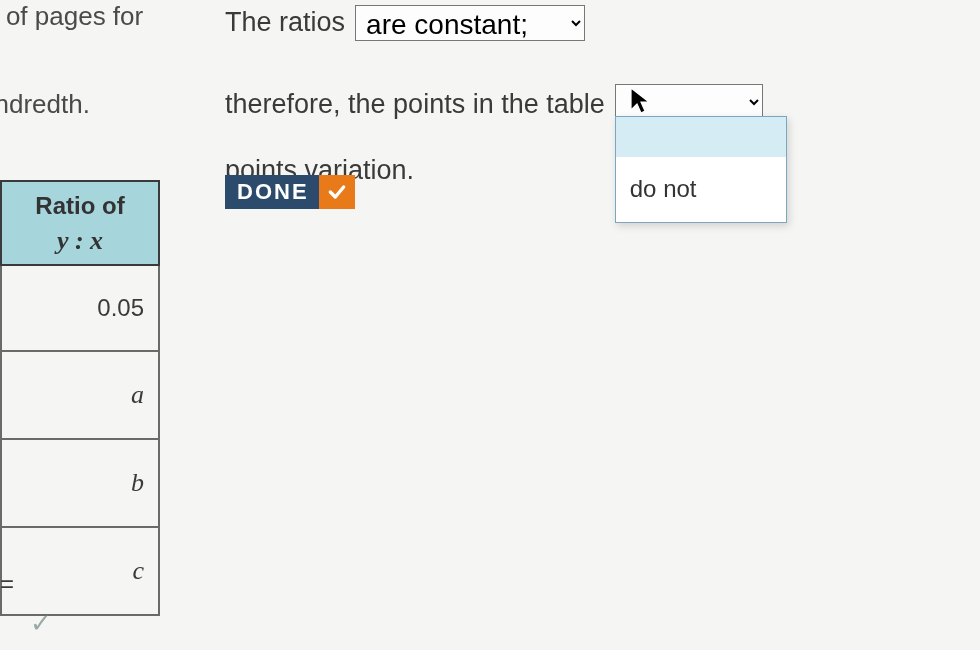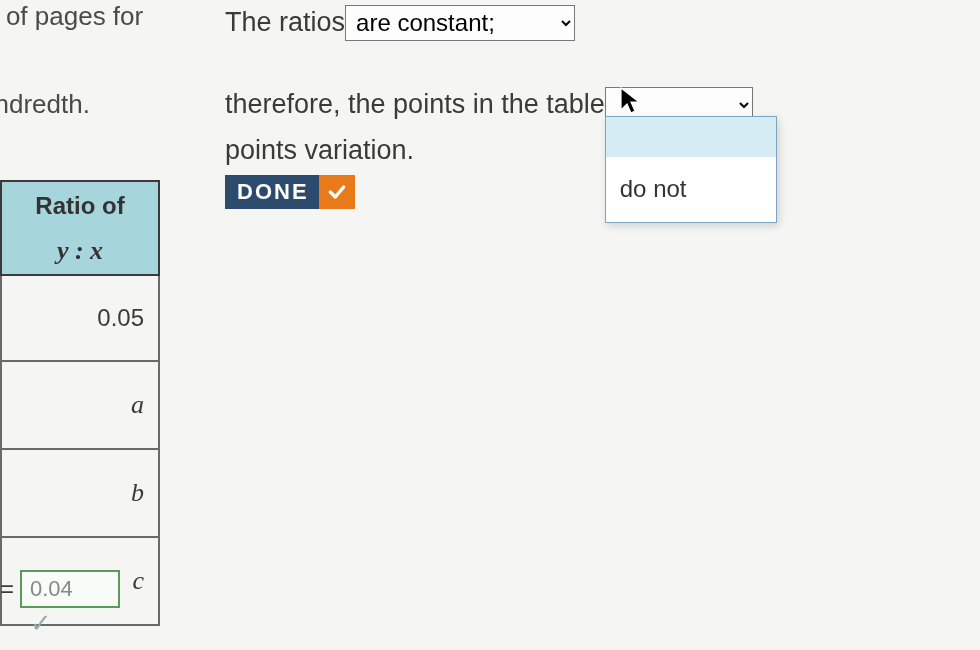--- a/index.html
+++ b/index.html
@@ -55,21 +55,21 @@
       font-weight: bold;
       font-size: 24px;
       color: #333;
       text-align: center;
     }
     .ratio-table th .yx {
       font-style: italic;
       font-family: "Times New Roman", serif;
       font-size: 26px;
       display: block;
-      margin-top: 16px;
+      margin-top: 6px;
     }
     .ratio-table td {
       border: 2px solid #6a6a6a;
       border-top: none;
       padding: 28px 14px;
       font-size: 24px;
       text-align: right;
       background: #f5f5f3;
       color: #3a3a3a;
     }
@@ -106,38 +106,38 @@
     .right-panel {
       position: absolute;
       left: 225px;
       top: 0;
       width: 740px;
     }
     .sentence-row {
       display: flex;
       align-items: center;
       flex-wrap: wrap;
-      gap: 0;
+      gap: 10px;
       font-size: 27px;
       color: #3a3a3a;
       line-height: 1.7;
     }
     .row1 {
       position: absolute;
       top: 0px;
       left: 0;
     }
     .row2 {
       position: absolute;
       top: 82px;
       left: 0;
       width: 740px;
     }
     select.combo {
-      font-size: 24px;
+      font-size: 28px;
       padding: 2px 6px;
       border: 1.5px solid #777;
       background: #fdfdfd;
       font-family: inherit;
       height: 36px;
     }
     .combo1 {
       width: 230px;
     }
     .combo2-wrap {
@@ -228,21 +228,20 @@
           </tr>
         <tr>
             <td class="italic">c</td>
           </tr>
       </tbody>
     </table>
   </div>
 
   <div class="c-equals">
     <span>= </span>
-    <span class="answer-box">0.04</span>
   </div>
   <div class="checkmark">✓</div>
 </div>
 
 <div class="right-panel">
 
   <div class="sentence-row row1">
     <span>The ratios</span>
     <select class="combo combo1">
       <option>are constant;</option>

